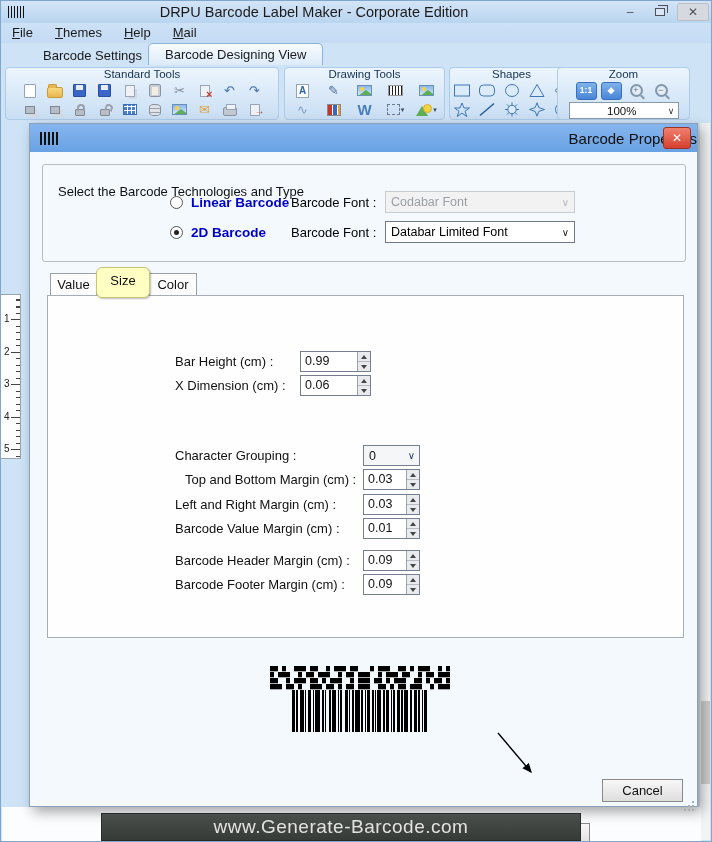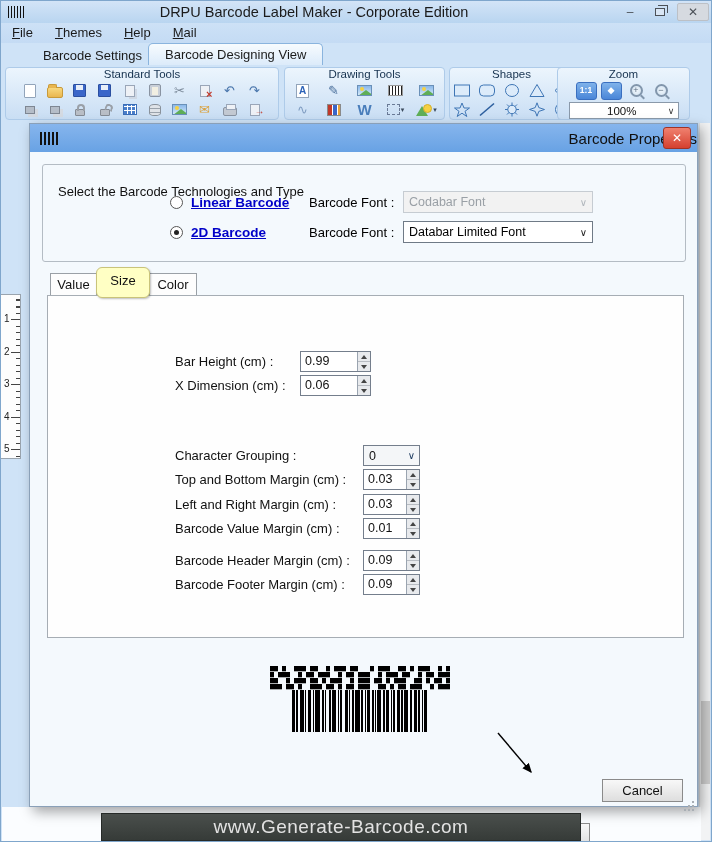--- a/index.html
+++ b/index.html
@@ -131,21 +131,21 @@
      background:linear-gradient(#f0816f,#d5402f);border:1px solid #a03326;
      color:#fff;font-size:12px;display:flex;align-items:center;justify-content:center;}
 
   .groupbox{position:absolute;left:12px;top:40px;width:644px;height:98px;
      border:1px solid #b4bcc4;border-radius:3px;}
   .gb-legend{position:absolute;left:10px;top:-9px;background:#f4f9fd;padding:0 5px;font-size:13px;margin-top:28px;}
   .radio-row{position:absolute;left:140px;height:24px;display:flex;align-items:center;}
   #rr0{top:66px;} #rr1{top:96px;}
   .radio{width:13px;height:13px;border:1px solid #555;border-radius:50%;background:#fff;position:relative;}
   .radio.sel::after{content:"";position:absolute;left:3px;top:3px;width:5px;height:5px;border-radius:50%;background:#222;}
-  .radio-label{width:118px;margin-left:8px;font-size:13.5px;font-weight:bold;color:#0000c8;text-decoration:underline;}
+  .radio-label{width:100px;margin-left:8px;font-size:13.5px;font-weight:bold;color:#0000c8;}
   .font-label{width:94px;font-size:13px;color:#000;}
   .fselect{width:190px;height:22px;display:flex;align-items:center;font-size:12.5px;}
   .fselect .val{flex:1;padding-left:5px;white-space:nowrap;overflow:hidden;}
   .fselect .chev{width:17px;text-align:center;font-size:10px;}
   .fselect.disabled{background:#f2f2f2;border:1px solid #c6ccd2;color:#9aa0a6;}
   .fselect.disabled .chev{color:#b0b6bc;}
   .fselect.enabled{background:#fff;border:1px solid #6f7a86;color:#000;}
   .fselect.enabled .chev{color:#222;}
 
   .dtab{position:absolute;font-size:13px;text-align:center;}
@@ -467,21 +467,21 @@
               <i class="tri-dn"></i>
             </span>
           </span>
       </div>
 
       <span class="f-label" style="left:127px;top:152px">Character Grouping :</span>
       <div class="cselect" style="left:315px;top:149px;width:57px">
         <span class="sval">0</span>
         <span class="chev">∨</span>
       </div>
-      <span class="f-label" style="left:127px;top:176px">Top and Bottom Margin (cm) :</span>
+      <span class="f-label" style="left:137px;top:176px">Top and Bottom Margin (cm) :</span>
       <div class="spinbox" style="left:315px;top:173px;width:57px">
         <span class="sval">0.03</span>
         <span class="spincol">
             <span class="spc">
               <i class="tri-up"></i>
             </span>
             <span class="spc">
               <i class="tri-dn"></i>
             </span>
           </span>

